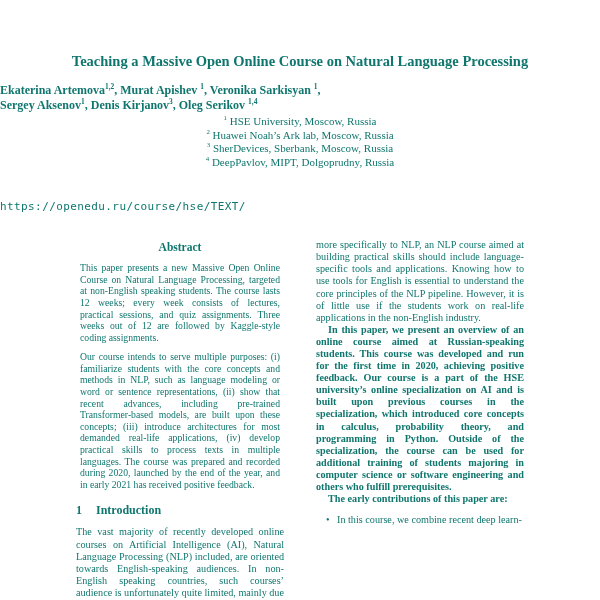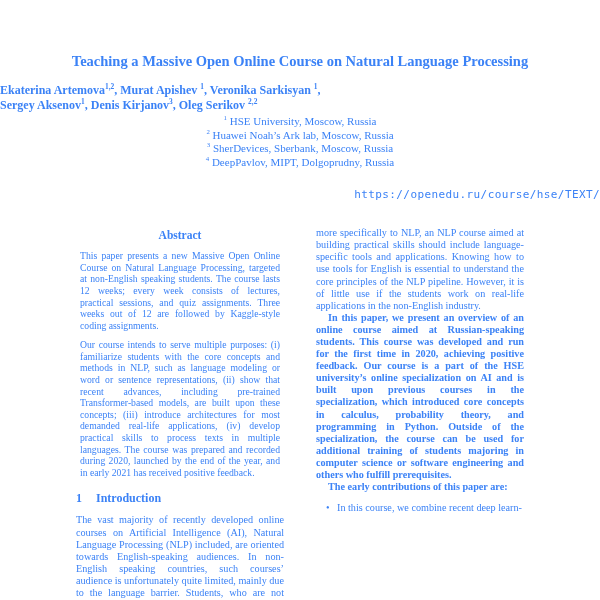--- a/index.html
+++ b/index.html
@@ -2,21 +2,21 @@
 <html lang="en"><head>
 <meta charset="utf-8">
 <style>
   html, body { margin: 0; padding: 0; background: #ffffff; }
   .page {
     position: relative;
     width: 600px;
     height: 600px;
     overflow: hidden;
     background: #ffffff;
-    color: #3b82f6;
+    color: #0f766e;
     font-family: "Liberation Serif", "DejaVu Serif", serif;
   }
   .title {
     font-size: 14.5px;
     font-weight: bold;
     text-align: center;
     margin: 52px 38px 13px;
     line-height: 1.25;
   }
   .authors {
@@ -27,22 +27,22 @@
   .affiliations {
     font-size: 11px;
     text-align: center;
     line-height: 13.5px;
     margin-top: 2px;
   }
   sup { font-size: 62%; line-height: 0; }
   .url {
     font-family: "DejaVu Sans Mono", "Liberation Mono", monospace;
     font-size: 11px;
-    text-align: right;
-    margin-top: 19px;
+    text-align: left;
+    margin-top: 31px;
     letter-spacing: 0.4px;
     cursor: pointer;
   }
   .columns {
     display: flex;
     gap: 32px;
     margin: 26px 76px 0;
   }
   .col { flex: 1; min-width: 0; text-align: justify; }
   .abstract-heading {
@@ -87,21 +87,21 @@
     left: 0;
   }
 </style>
 </head>
 <body>
 
 <div class="page">
   <h1 class="title">Teaching a Massive Open Online Course on Natural Language Processing</h1>
 
   <div class="authors"><span>Ekaterina Artemova<sup>1,2</sup>, </span><span>Murat Apishev <sup>1</sup>, </span><span>Veronika Sarkisyan <sup>1</sup>,</span></div>
-  <div class="authors"><span>Sergey Aksenov<sup>1</sup>, </span><span>Denis Kirjanov<sup>3</sup>, </span><span>Oleg Serikov <sup>2,2</sup></span></div>
+  <div class="authors"><span>Sergey Aksenov<sup>1</sup>, </span><span>Denis Kirjanov<sup>3</sup>, </span><span>Oleg Serikov <sup>1,4</sup></span></div>
 
   <div class="affiliations">
       <div><sup>1</sup> HSE University, Moscow, Russia</div>
       <div><sup>2</sup> Huawei Noah’s Ark lab, Moscow, Russia</div>
       <div><sup>3</sup> SherDevices, Sberbank, Moscow, Russia</div>
       <div><sup>4</sup> DeepPavlov, MIPT, Dolgoprudny, Russia</div>
     </div>
 
   <div class="url">https://openedu.ru/course/hse/TEXT/</div>
 

